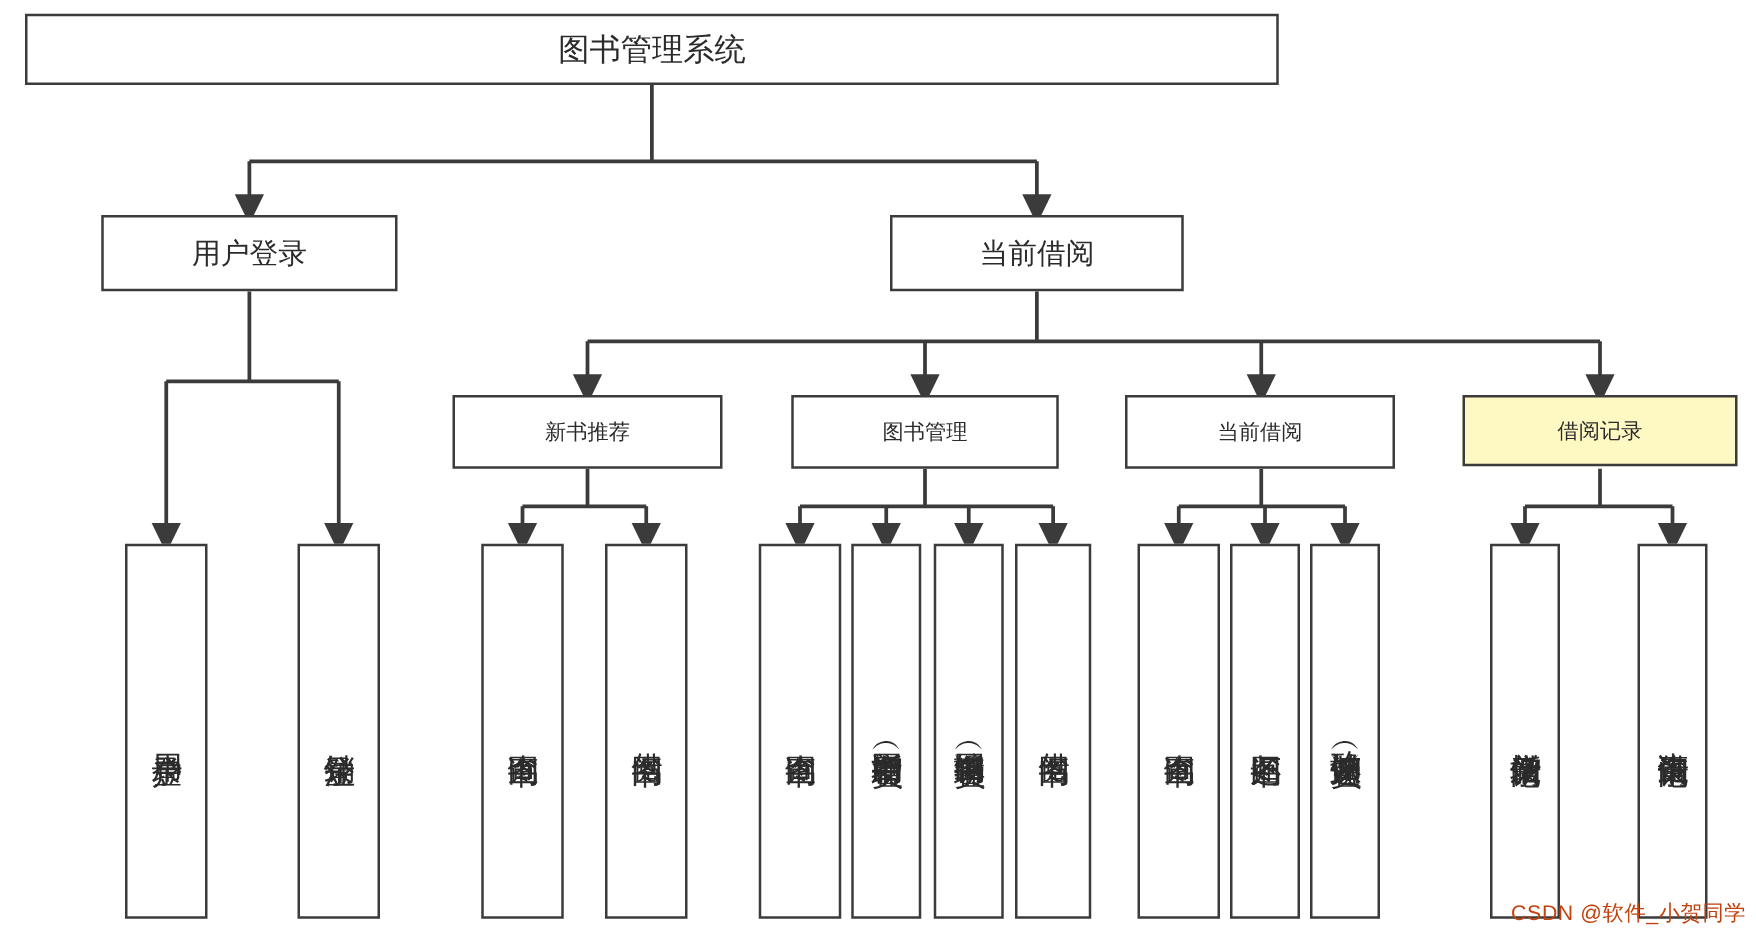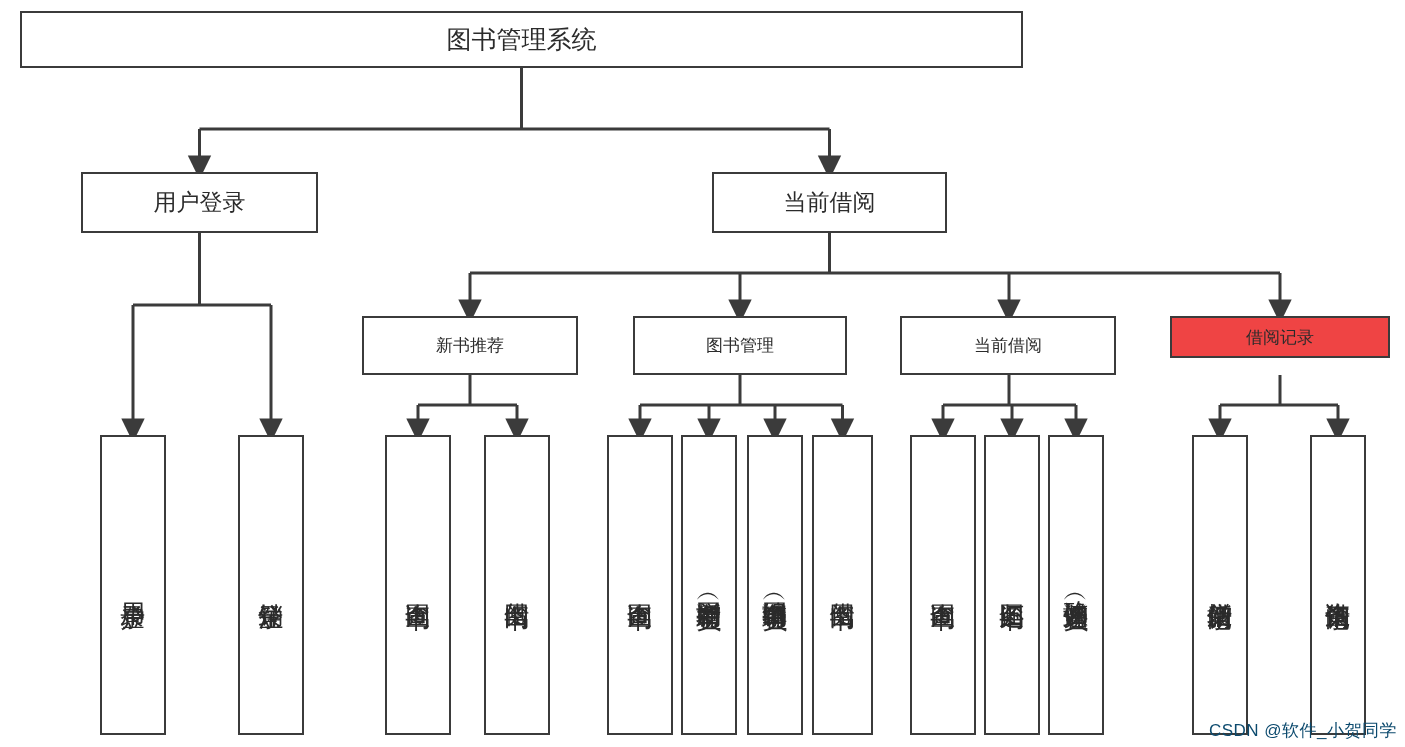--- a/index.html
+++ b/index.html
@@ -59,21 +59,21 @@
   .leaf-text {
     writing-mode: vertical-rl;
     text-orientation: upright;
     display: block;
   }
   #watermark {
     position: absolute;
     right: 8px;
     bottom: 5px;
     font-size: 17px;
-    color: #0c4a6e;
+    color: #c2410c;
     letter-spacing: 0.5px;
     z-index: 5;
     user-select: none;
   }
 </style>
 </head>
 <body>
 
 <div id="canvas">
   <svg id="wires" viewBox="0 0 1405 747" xmlns="http://www.w3.org/2000/svg">
@@ -131,21 +131,21 @@
       </div>
       <div class="node level2" style="left: 362px; top: 316px; width: 216px; height: 59px; border-color: rgb(59, 59, 59); background: rgb(255, 255, 255); color: rgb(43, 43, 43);">
         <span>新书推荐</span>
       </div>
       <div class="node level2" style="left: 633px; top: 316px; width: 214px; height: 59px; border-color: rgb(59, 59, 59); background: rgb(255, 255, 255); color: rgb(43, 43, 43);">
         <span>图书管理</span>
       </div>
       <div class="node level2" style="left: 900px; top: 316px; width: 216px; height: 59px; border-color: rgb(59, 59, 59); background: rgb(255, 255, 255); color: rgb(43, 43, 43); justify-content: center;">
         <span>当前借阅</span>
       </div>
-      <div class="node level2" style="left: 1170px; top: 316px; width: 220px; height: 42px; border-color: rgb(59, 59, 59); background: #ef4444; color: rgb(43, 43, 43); justify-content: center;">
+      <div class="node level2" style="left: 1170px; top: 316px; width: 220px; height: 57px; border-color: rgb(59, 59, 59); background: #fef9c3; color: rgb(43, 43, 43); justify-content: center;">
         <span>借阅记录</span>
       </div>
       <div class="node level3 leaf" style="left: 100px; top: 435px; width: 66px; height: 300px; border-color: rgb(59, 59, 59); background: rgb(255, 255, 255); color: rgb(43, 43, 43);"><span class="leaf-text">用户登录</span></div>
       <div class="node level3 leaf" style="left: 238px; top: 435px; width: 66px; height: 300px; border-color: rgb(59, 59, 59); background: rgb(255, 255, 255); color: rgb(43, 43, 43);"><span class="leaf-text">注销登录</span></div>
       <div class="node level3 leaf" style="left: 385px; top: 435px; width: 66px; height: 300px; border-color: rgb(59, 59, 59); background: rgb(255, 255, 255); color: rgb(43, 43, 43);"><span class="leaf-text">查询图书</span></div>
       <div class="node level3 leaf" style="left: 484px; top: 435px; width: 66px; height: 300px; border-color: rgb(59, 59, 59); background: rgb(255, 255, 255); color: rgb(43, 43, 43);"><span class="leaf-text">借阅图书</span></div>
       <div class="node level3 leaf" style="left: 607px; top: 435px; width: 66px; height: 300px; border-color: rgb(59, 59, 59); background: rgb(255, 255, 255); color: rgb(43, 43, 43);"><span class="leaf-text">查询图书</span></div>
       <div class="node level3 leaf" style="left: 681px; top: 435px; width: 56px; height: 300px; border-color: rgb(59, 59, 59); background: rgb(255, 255, 255); color: rgb(43, 43, 43);"><span class="leaf-text">新增图书（管理员）</span></div>
       <div class="node level3 leaf" style="left: 747px; top: 435px; width: 56px; height: 300px; border-color: rgb(59, 59, 59); background: rgb(255, 255, 255); color: rgb(43, 43, 43);"><span class="leaf-text">编辑图书（管理员）</span></div>
       <div class="node level3 leaf" style="left: 812px; top: 435px; width: 61px; height: 300px; border-color: rgb(59, 59, 59); background: rgb(255, 255, 255); color: rgb(43, 43, 43);"><span class="leaf-text">借阅图书</span></div>

